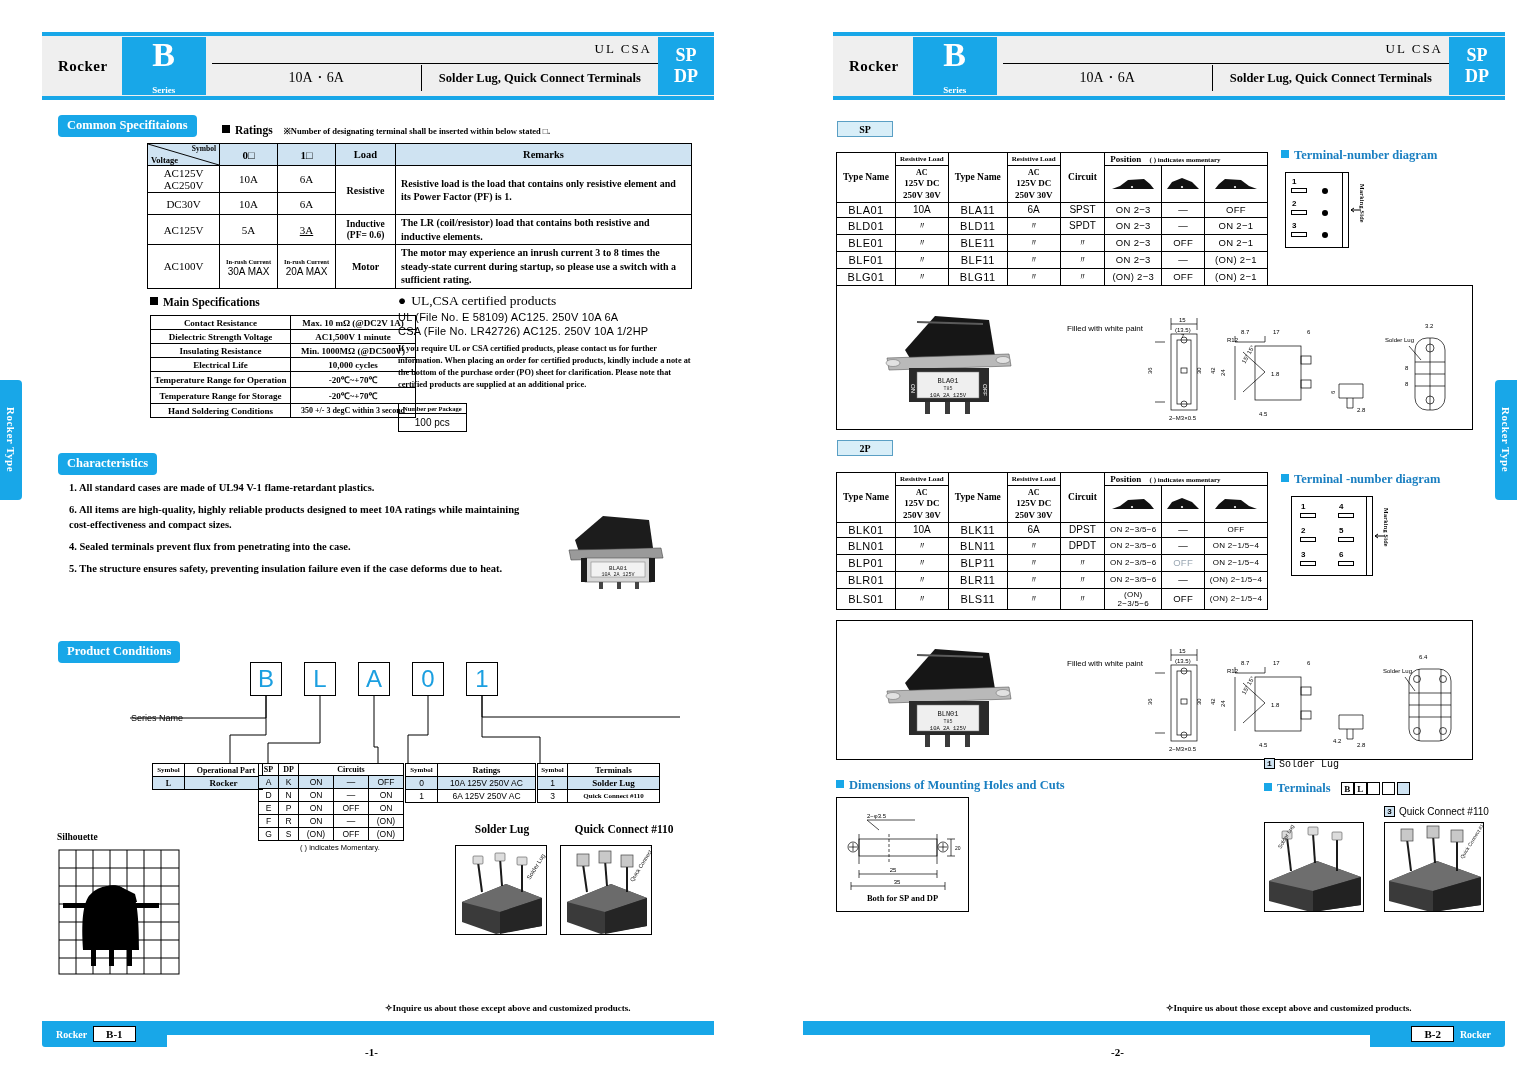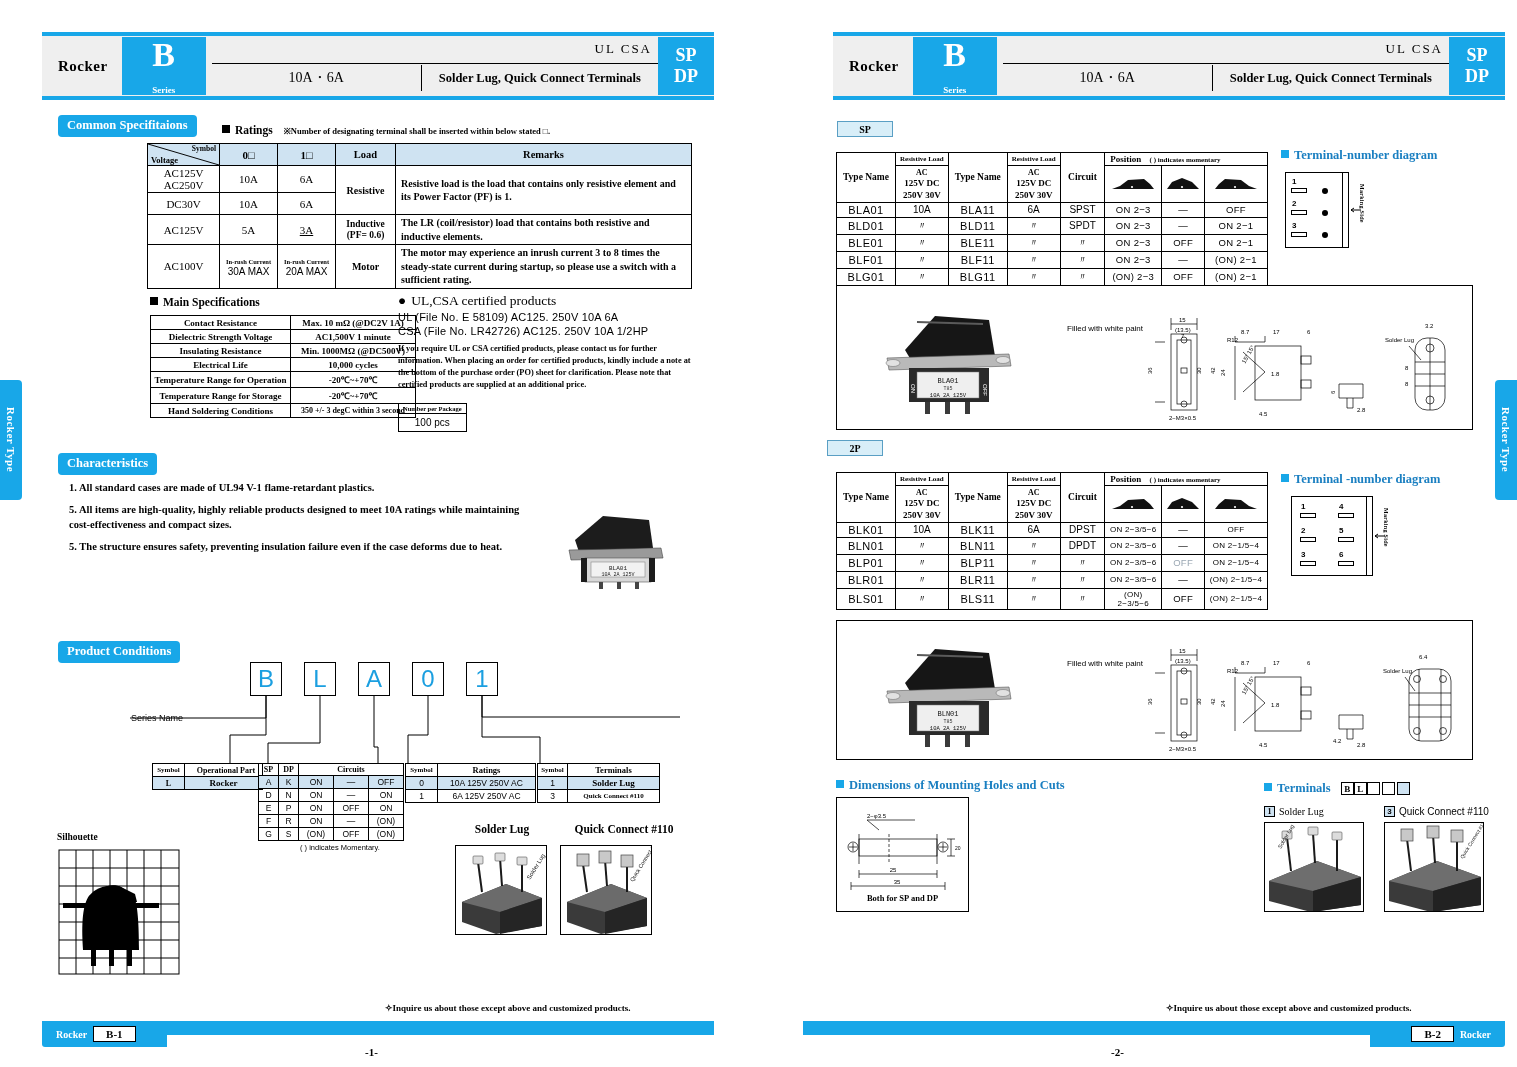--- a/index.html
+++ b/index.html
@@ -336,21 +336,22 @@
       <tr>
             <td class="v">100 pcs</td>
           </tr>
     </tbody>
       </table>
   </div>
 
   <div id="char-pill"><span class="pill">Characteristics</span></div>
   <ul id="char-list" style="margin:0;padding:0;">
     <li>1.  All standard cases are made of UL94 V-1 flame-retardant plastics.</li>
-    <li>5.  All items are high-quality, highly reliable products designed to meet 10A ratings while maintaining cost-effectiveness and compact sizes.</li>
+    <li>6.  All items are high-quality, highly reliable products designed to meet 10A ratings while maintaining cost-effectiveness and compact sizes.</li>
+    <li>4.  Sealed terminals prevent flux from penetrating into the case.</li>
     <li>5. The structure ensures safety, preventing insulation failure even if the case deforms due to heat.</li>
   </ul>
 
   <div style="position:absolute;left:545px;top:500px;width:140px;height:90px;">
     <svg width="140" height="90" viewBox="0 0 140 90">
       <g>
         <path d="M30 40 L58 16 L104 20 L108 48 L34 52 Z" fill="#1c1c1c"></path>
         <path d="M24 50 L116 48 L118 58 L26 60 Z" fill="#9a9a9a" stroke="#444" stroke-width=".6"></path>
         <rect x="40" y="58" width="66" height="24" fill="#d8d8d8" stroke="#555" stroke-width=".6"></rect>
         <rect x="46" y="62" width="54" height="15" fill="#f2f2f2" stroke="#777" stroke-width=".5"></rect>
@@ -757,21 +758,21 @@
         <path d="M283 22 v72"></path>
         <text x="278" y="12" stroke="none" fill="#000">3.2</text>
         <text x="238" y="26" stroke="none" fill="#000">Solder Lug</text>
         <path d="M262 30 L274 44"></path>
         <text x="258" y="54" stroke="none" fill="#000">8</text>
         <text x="258" y="70" stroke="none" fill="#000">8</text>
       </g>
     </svg>
   </div>
 
-  <div class="tag-box" style="left:68px;top:440px;">2P</div>
+  <div class="tag-box" style="left:78px;top:440px;">2P</div>
 
   <table class="sp" style="position:absolute;left:77px;top:472px;width:432px;">
     <tbody>
         <tr>
       <td class="hd" rowspan="2" style="width:58px;">Type Name</td>
       <td class="hdsm" style="width:52px;">Resistive Load</td>
       <td class="hd" rowspan="2" style="width:58px;">Type Name</td>
       <td class="hdsm" style="width:52px;">Resistive Load</td>
       <td class="hd" rowspan="2" style="width:44px;">Circuit</td>
       <td colspan="3" style="text-align:left;padding-left:5px;">
@@ -969,21 +970,21 @@
     <div style="position:absolute;left:0;right:0;bottom:8px;text-align:center;font-size:8.5px;font-weight:bold;">Both for SP and DP</div>
   </div>
 
   <div style="position:absolute;left:505px;top:778px;">
     <span class="sq-title blue">Terminals</span>
     <span style="margin-left:6px;">
       <span class="term-chip">B</span><span class="term-chip">L</span><span class="term-chip"></span><span class="term-chip" style="margin-left:2px;"></span><span class="term-chip fill" style="margin-left:2px;"></span>
     </span>
   </div>
 
-  <div style="position:absolute;left:505px;top:806px;font-size:10px;font-family:Liberation Serif, serif;">
+  <div style="position:absolute;left:505px;top:758px;font-size:10px;font-family:Liberation Mono, monospace;">
     <span class="num-chip">1</span><span>Solder Lug</span>
   </div>
   <div class="photo-frame" style="position:absolute;left:505px;top:822px;width:100px;height:90px;">
     <svg width="100" height="90" viewBox="0 0 100 90">
       <rect width="100" height="90" fill="#fff"></rect>
       <path d="M4 58 L52 38 L96 54 L96 82 L46 89 L4 78 Z" fill="#3a3a3a"></path>
       <path d="M4 58 L52 38 L96 54 L48 68 Z" fill="#6e6e6e"></path>
       <path d="M48 68 L96 54 L96 82 L48 89 Z" fill="#222"></path>
       <g stroke="#1a1a1a" stroke-width="2" fill="none">
         <path d="M26 48 L22 14"></path>

